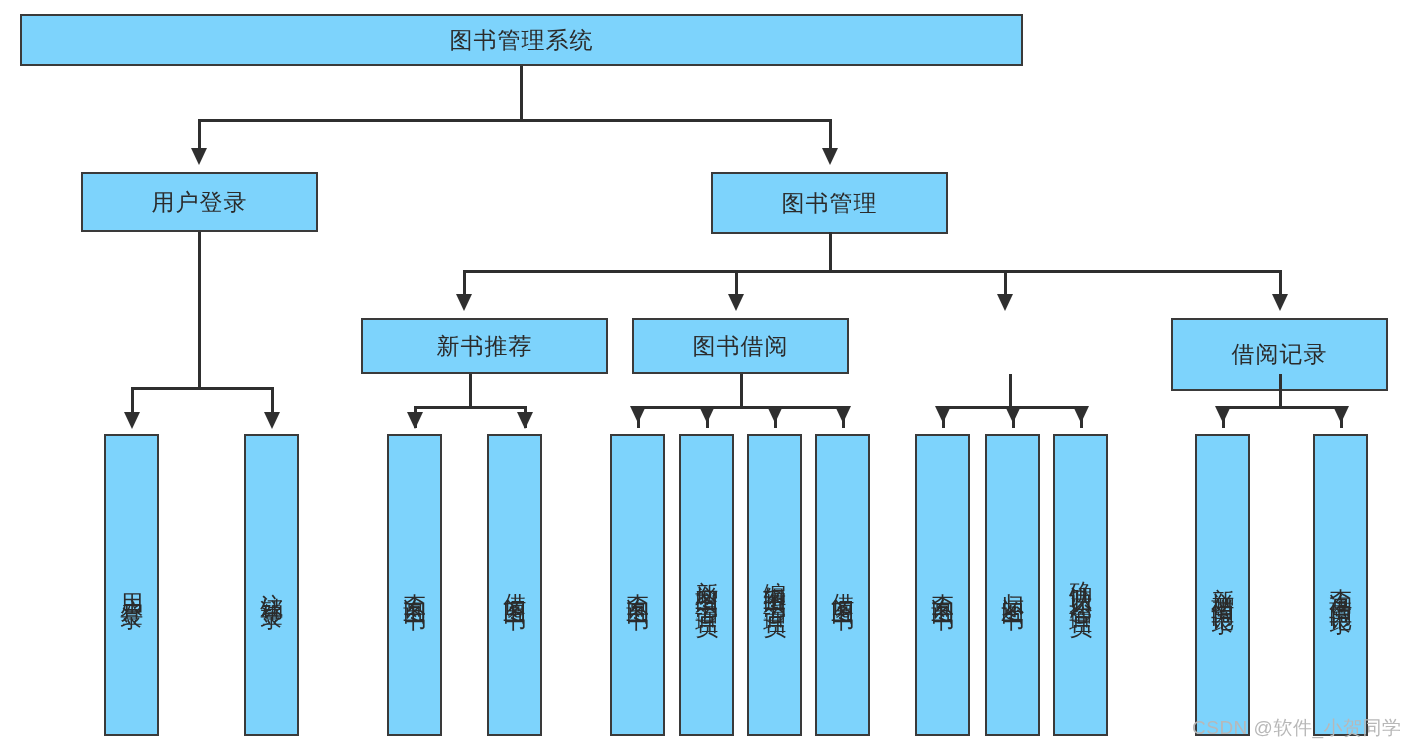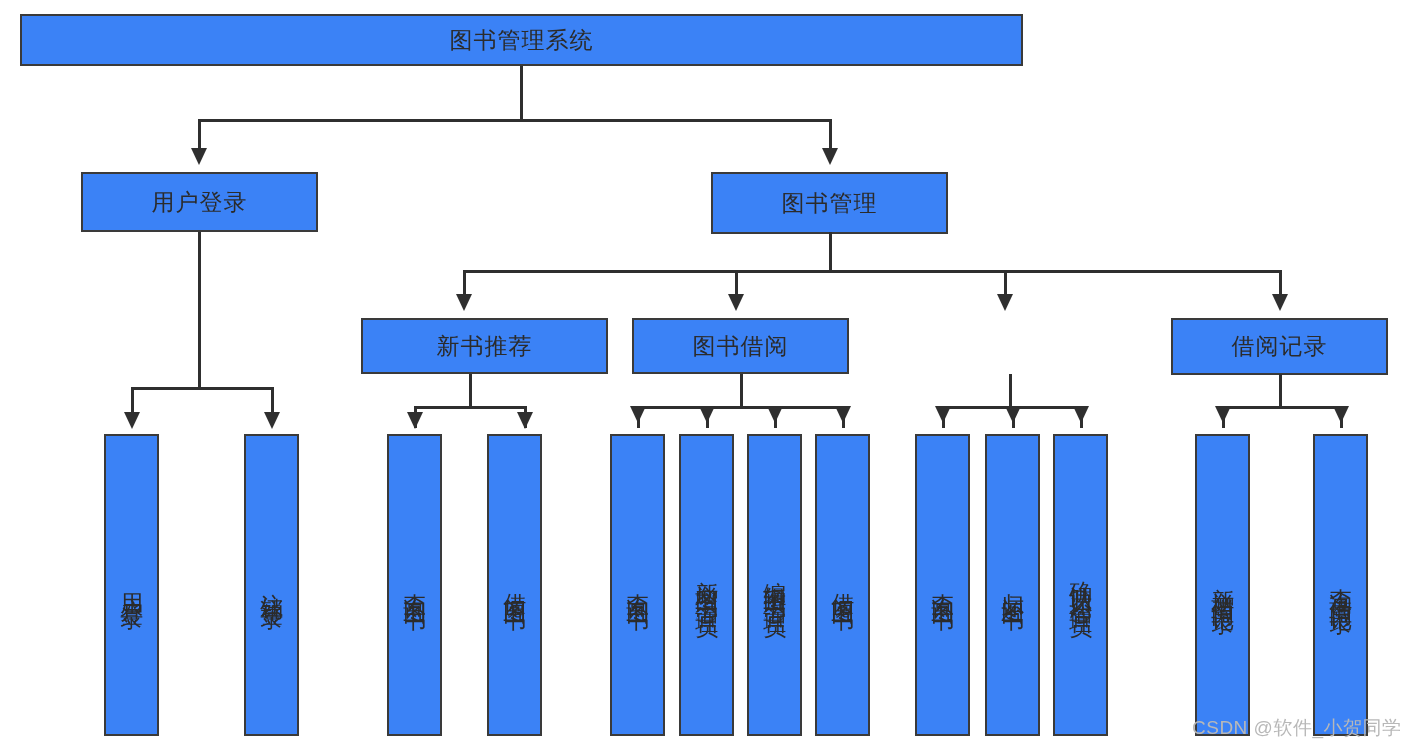--- a/index.html
+++ b/index.html
@@ -15,21 +15,21 @@
     width: 1405px;
     height: 747px;
     background: #ffffff;
     overflow: hidden;
   }
   
   .node {
     position: absolute;
     box-sizing: border-box;
     border: 2.5px solid #3a3a3a;
-    background: #3b82f6;
+    background: #7dd3fc;
     display: flex;
     align-items: center;
     justify-content: center;
     color: #2b2b2b;
   }
   .node.horiz {
     font-size: 23px;
     letter-spacing: 1px;
     line-height: 1.15;
   }
@@ -115,21 +115,21 @@
   <div class="arrow" style="left:997px; top:294px;"></div>
   <div class="ln-v" style="left:1279px; top:270px; height:26px;"></div>
   <div class="arrow" style="left:1272px; top:294px;"></div>
 
   <div class="node horiz" style="left:361px; top:318px; width:247px; height:56px;">
     <span>新书推荐</span>
   </div>
   <div class="node horiz" style="left:632px; top:318px; width:217px; height:56px;">
     <span>图书借阅</span>
   </div>
-  <div class="node horiz" style="left:1171px; top:318px; width:217px; height:57px;">
+  <div class="node horiz" style="left:1171px; top:318px; width:217px; height:73px;">
     <span>借阅记录</span>
   </div>
 
   <div class="ln-v" style="left:469px; top:374px; height:34px;"></div>
   <div class="ln-h" style="left:414px; top:406px; width:112px;"></div>
   <div class="ln-v" style="left:414px; top:406px; height:22px;"></div>
   <div class="arrow" style="left:407px; top:412px;"></div>
   <div class="ln-v" style="left:524px; top:406px; height:22px;"></div>
   <div class="arrow" style="left:517px; top:412px;"></div>
 

